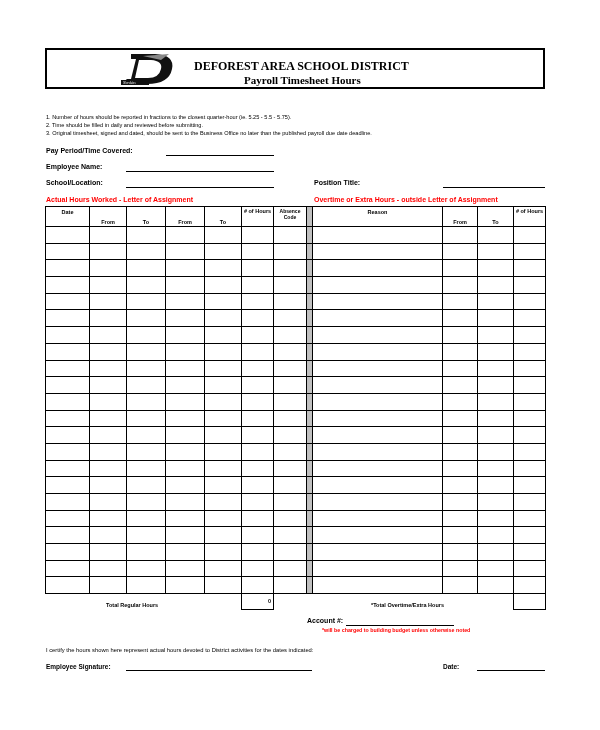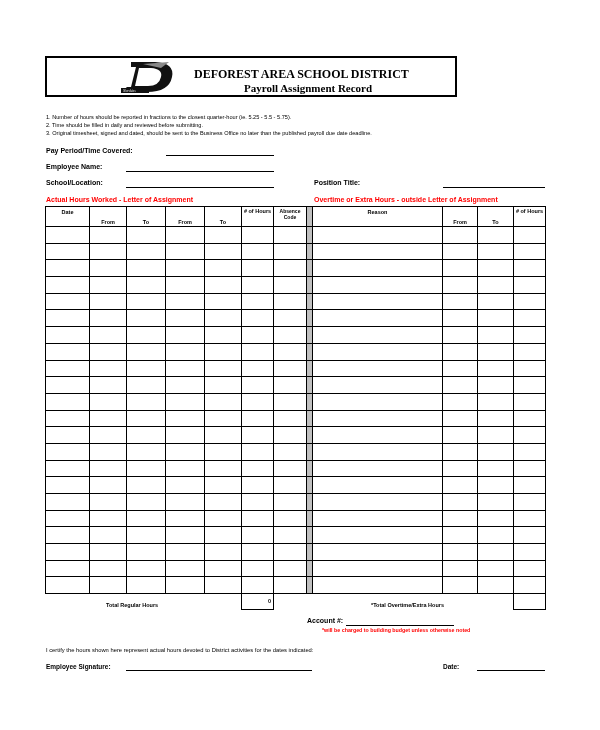--- a/index.html
+++ b/index.html
@@ -1,18 +1,18 @@
 <!DOCTYPE html>
 <html><head>
 <meta charset="utf-8">
 <style>
   html, body { margin:0; padding:0; }
   body { width:600px; height:730px; background:#ffffff; position:relative; overflow:hidden; font-family:"Liberation Sans", sans-serif; color:#000; }
   .page { position:absolute; left:0; top:0; width:600px; height:730px; background:#fff; }
-  .header-box { position:absolute; left:45px; top:56px; width:412px; height:41px; border:2px solid #000; box-sizing:border-box; }
+  .header-box { position:absolute; left:45px; top:48px; width:500px; height:41px; border:2px solid #000; box-sizing:border-box; }
   .logo { position:absolute; left:70px; top:1px; width:60px; height:36px; }
   .district { position:absolute; left:147px; top:9px; font-family:"Liberation Serif", serif; font-weight:bold; font-size:12px; }
   .record { position:absolute; left:197px; top:24px; font-family:"Liberation Serif", serif; font-weight:bold; font-size:11px; }
   .instr { position:absolute; left:46px; font-size:5.6px; }
   .lbl { position:absolute; font-size:7px; font-weight:bold; }
   .line { position:absolute; height:0; border-top:1px solid #000; }
   .red { position:absolute; font-size:7px; color:#ff0000; font-weight:bold; }
   table.grid { position:absolute; border-collapse:collapse; table-layout:fixed; }
   table.grid td { border:1px solid #000; padding:0; font-size:5.5px; font-weight:bold; text-align:center; }
   .totals { position:absolute; font-size:5.5px; font-weight:bold; }
@@ -25,21 +25,21 @@
 
   <div class="header-box">
     <svg class="logo" viewBox="0 0 60 36">
       <path d="M14 3 L38 3 Q58 4 55 18 Q52 33 30 33 L4 33 L10 28 L14 28 L19 8 L14 8 Z" fill="#111"></path>
       <path d="M22 9 L34 9 Q46 10 44 18 Q42 27 31 27 L18 27 Z" fill="#fff"></path>
       <path d="M26 5 L52 3 L44 9 Z" fill="#888"></path>
       <rect x="4" y="29" width="28" height="5" fill="#111"></rect>
       <text x="6" y="33" font-size="3.6" fill="#fff" font-style="italic" font-family="Liberation Serif, serif">Norskies</text>
     </svg>
     <div class="district">DEFOREST AREA SCHOOL DISTRICT</div>
-    <div class="record">Payroll Assignment Record</div>
+    <div class="record">Payroll Timesheet Hours</div>
   </div>
 
   <div class="instr" style="top:114px">1.  Number of hours should be reported in fractions to the closest quarter-hour (ie. 5.25 - 5.5 - 5.75).</div>
   <div class="instr" style="top:122px">2.  Time should be filled in daily and reviewed before submitting.</div>
   <div class="instr" style="top:130px">3.  Original timesheet, signed and dated, should be sent to the Business Office no later than the published payroll due date deadline.</div>
 
   <div class="lbl" style="left:46px;top:147px">Pay Period/Time Covered:</div>
   <div class="line" style="left:166px;top:155px;width:108px"></div>
 
   <div class="lbl" style="left:46px;top:163px">Employee Name:</div>

